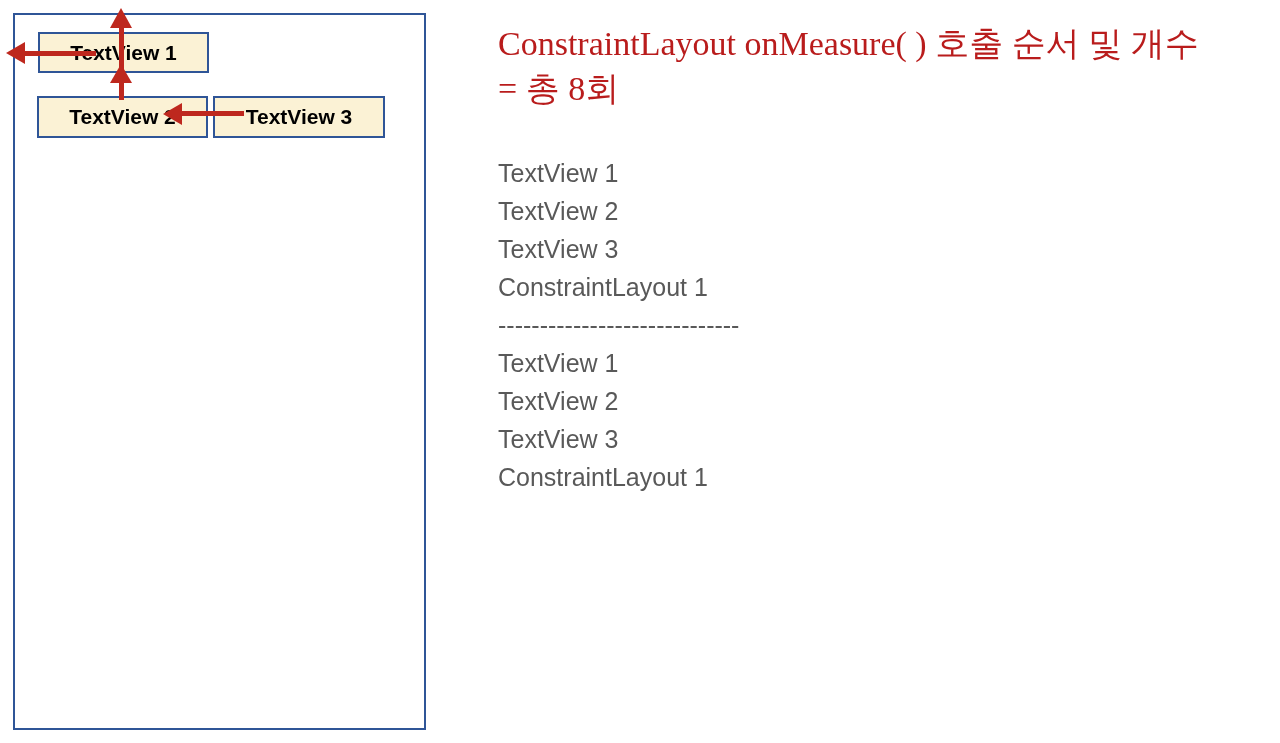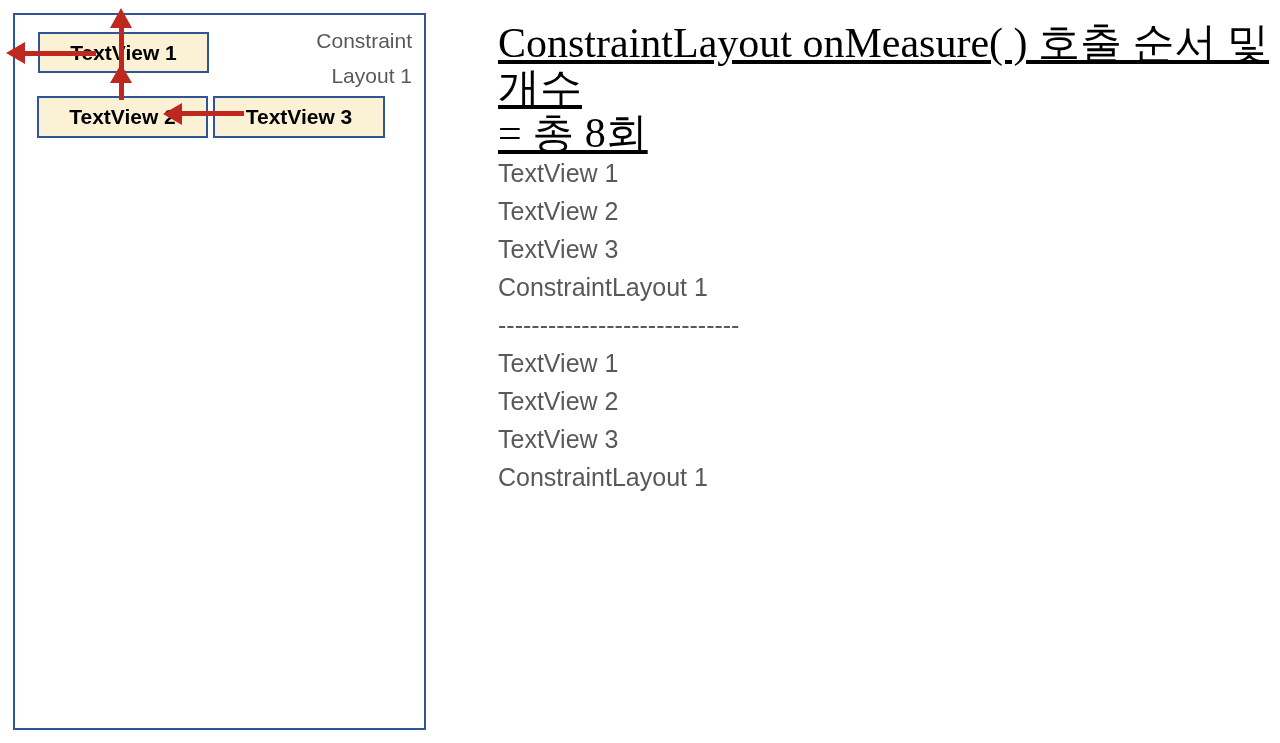--- a/index.html
+++ b/index.html
@@ -73,45 +73,42 @@
   #h1-head      { left: 6px;   top: 42px; }
   #h2-shaft     { left: 181px; top: 111px; width: 63px; height: 5px; }
   #h2-head      { left: 163px; top: 103px; }
 
   
   .slide-title {
     position: absolute;
     left: 498px; top: 21px;
     width: 782px;
     font-family: "Liberation Serif", serif;
-    font-size: 42px;
+    font-size: 34px;
     line-height: 45px;
-    color: #000000;
+    color: #b91c1c;
     white-space: pre-line;
-    text-decoration: underline;
   }
   .call-list {
     position: absolute;
     left: 498px; top: 154px;
     width: 600px;
     color: #595959;
     font-size: 25px;
     line-height: 38px;
   }
   .list-line { height: 38px; }
 </style>
 </head>
 <body>
 
 <div id="slide">
 
   <div class="cl-frame"></div>
 
-  <div class="frame-label">Constraint
-Layout 1</div>
 
   <div id="tv1" class="tv-box">
     <span>TextView 1</span>
   </div>
   <div id="tv2" class="tv-box">
     <span>TextView 2</span>
   </div>
   <div id="tv3" class="tv-box">
     <span>TextView 3</span>
   </div>

